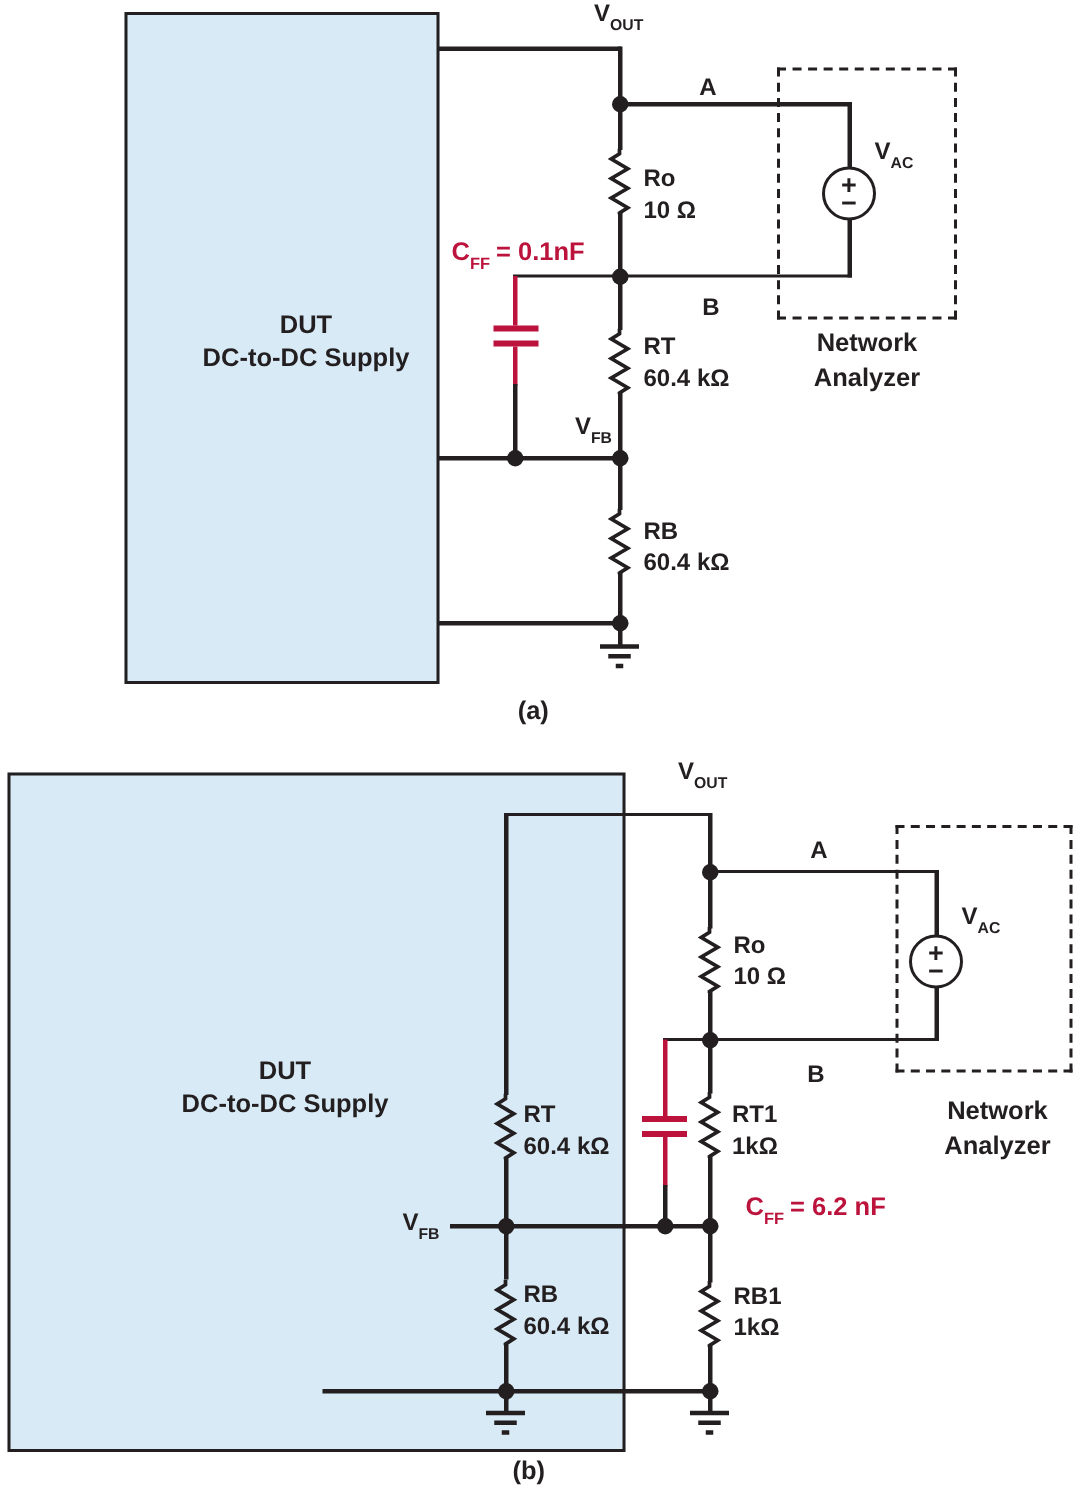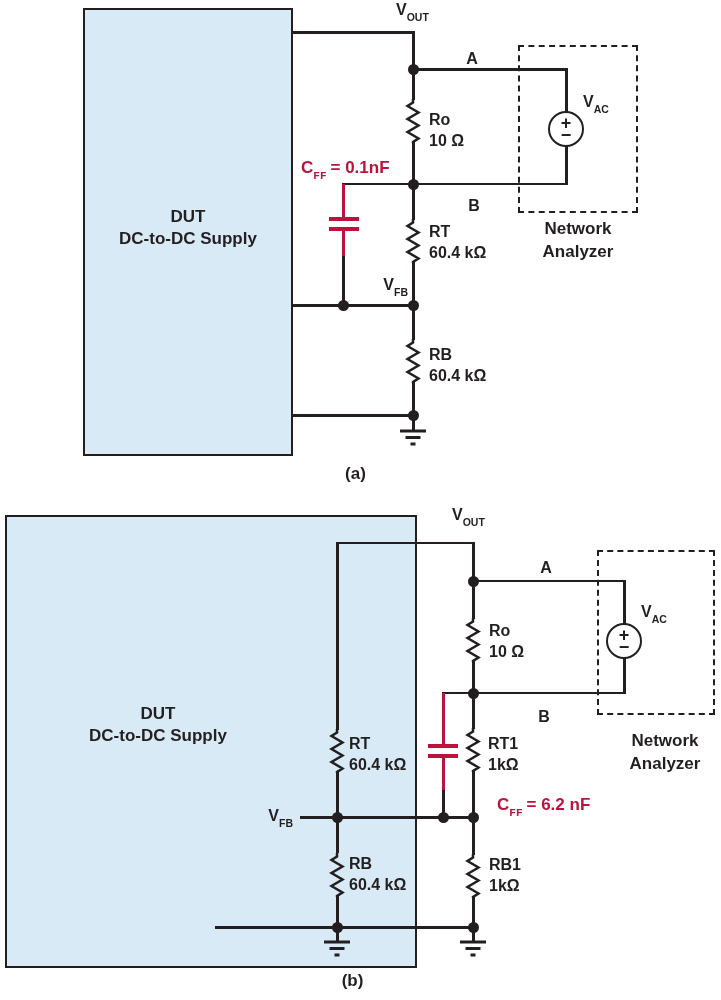--- a/index.html
+++ b/index.html
@@ -8,30 +8,30 @@
   
   .hw,.vw{position:absolute;background:#231f20;}
   .hw{height:2.5px;}
   .vw{width:2.5px;}
   .redw{background:#bb133b;}
   
   .dot{position:absolute;width:11px;height:11px;border-radius:50%;background:#231f20;}
   
   .dut{position:absolute;background:#d7eaf6;border:2.5px solid #231f20;box-sizing:border-box;}
   .dut-label{position:absolute;font-size:17px;line-height:22px;font-weight:700;
-             text-align:center;white-space:nowrap;}
+             text-align:center;white-space:nowrap;padding-left:32px;}
   
   .nabox{position:absolute;border:2.5px dashed #231f20;box-sizing:border-box;background:transparent;}
   
   .lbl{position:absolute;font-size:16px;line-height:16px;font-weight:700;white-space:nowrap;}
   .lbl sub{font-size:10.5px;line-height:0;position:relative;bottom:-2px;}
   .comp{position:absolute;font-size:16px;line-height:21px;font-weight:700;white-space:nowrap;}
   .net{position:absolute;font-size:17px;line-height:23px;font-weight:700;text-align:center;white-space:nowrap;}
   .cff{position:absolute;font-size:17px;line-height:18px;font-weight:700;color:#bb133b;white-space:nowrap;}
-  .cff sub{font-size:11px;line-height:0;position:relative;bottom:-2px;font-family:Liberation Mono, monospace;}
+  .cff sub{font-size:11px;line-height:0;position:relative;bottom:-2px;}
   .cff .val{margin-left:4px;}
   .cap-plate{position:absolute;width:30px;height:4px;background:#bb133b;}
   .caption{position:absolute;font-size:17px;line-height:18px;font-weight:700;text-align:center;}
   
   .src{position:absolute;width:36px;height:36px;border:2.5px solid #231f20;border-radius:50%;
        background:#fff;box-sizing:border-box;display:flex;flex-direction:column;align-items:center;
        justify-content:center;font-weight:700;font-size:18px;}
   .src .pm{line-height:12px;display:block;}
   .res,.gnd{position:absolute;display:block;}
 </style>

